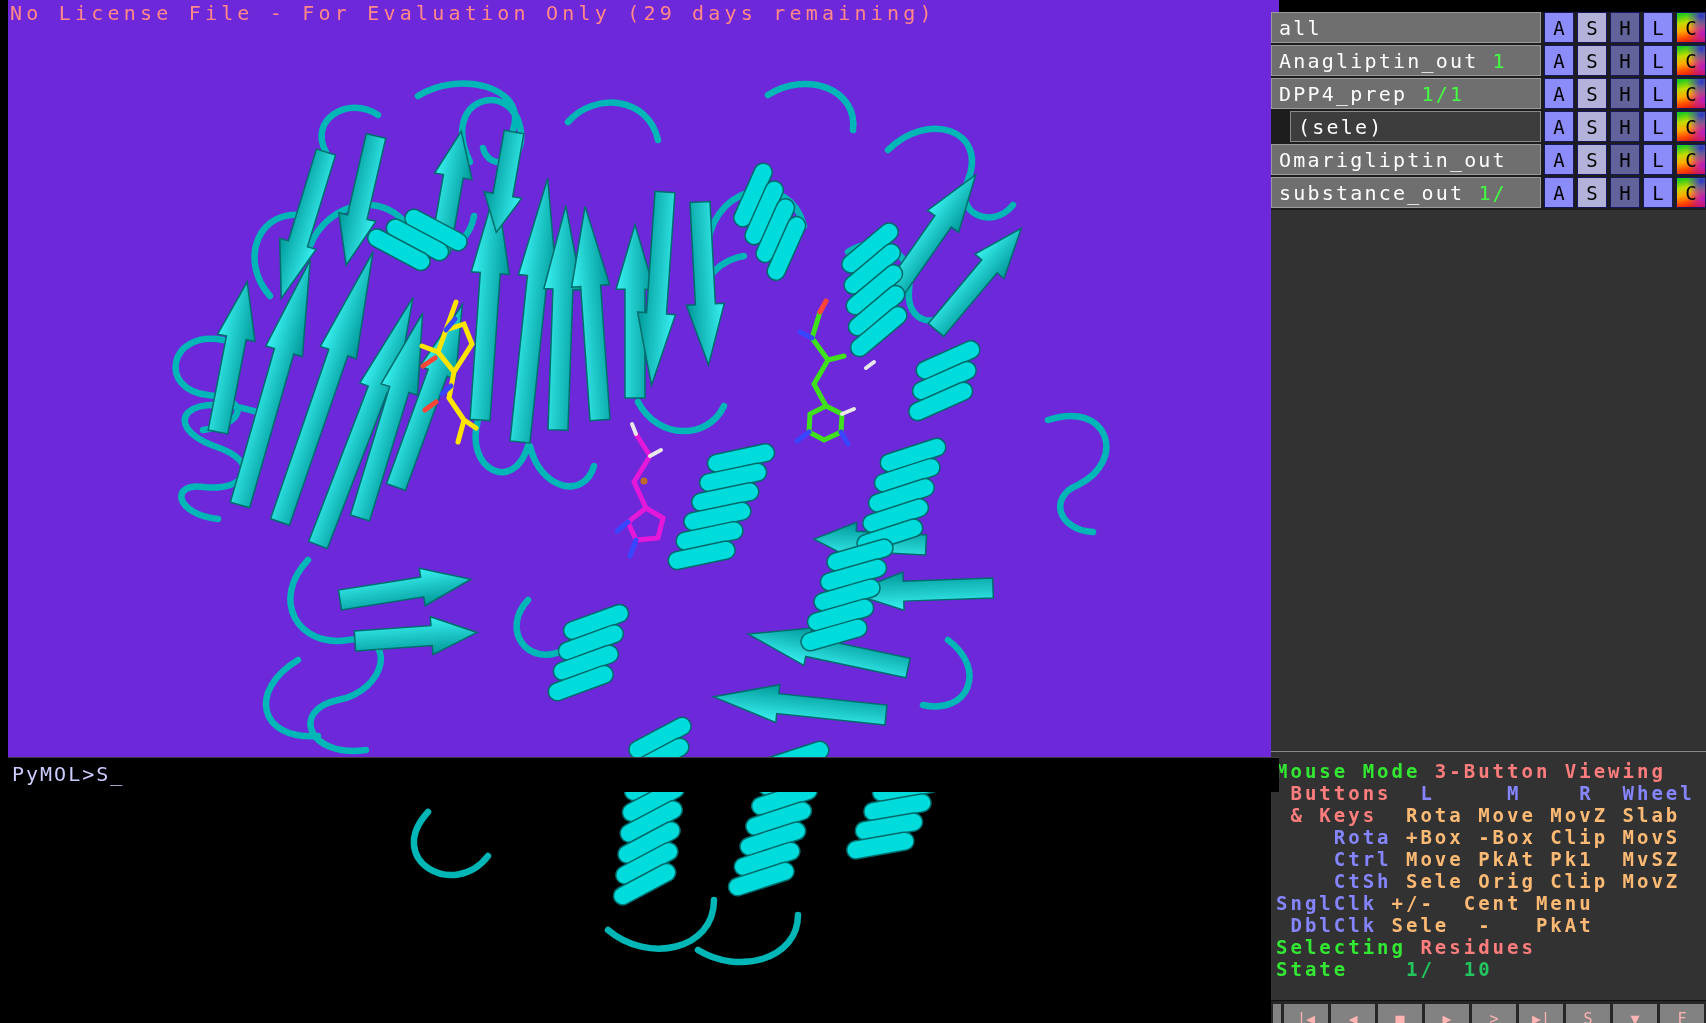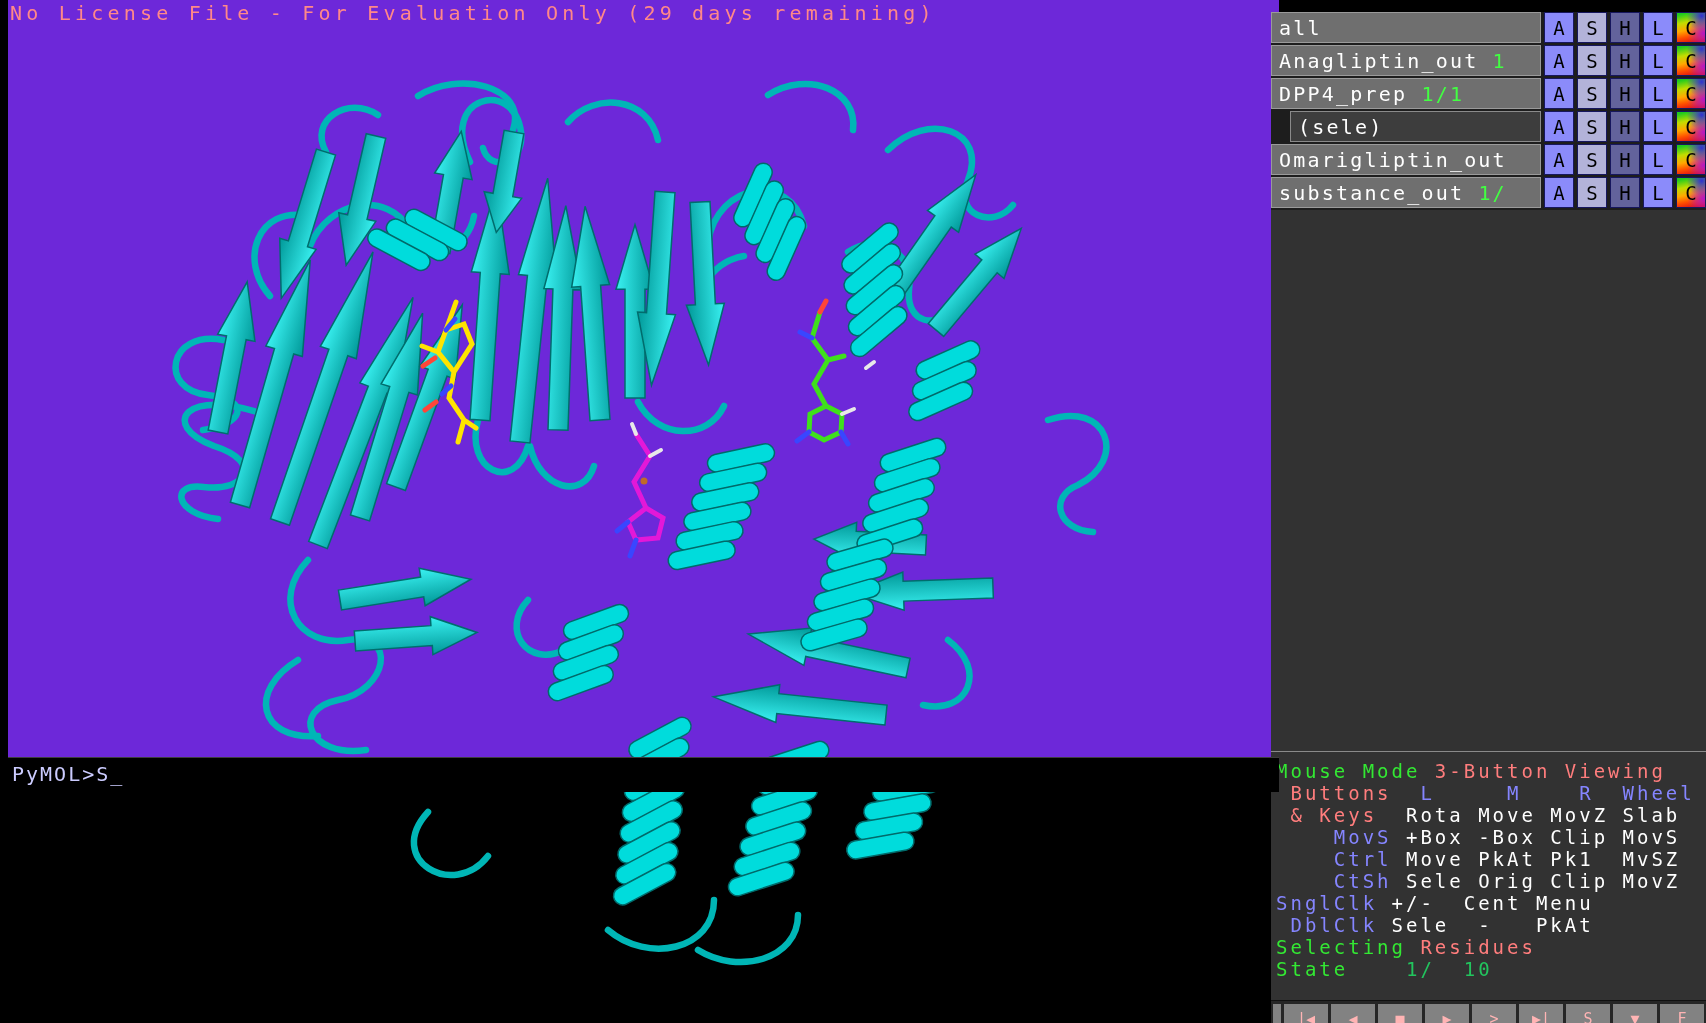--- a/index.html
+++ b/index.html
@@ -29,23 +29,23 @@
         color:#000;border:1px solid #17175e;box-sizing:border-box;cursor:default;}
   .ob-a{background:#8b8bfa}.ob-s{background:#b3b3d9}.ob-h{background:#63639c}.ob-l{background:#8b8bfa}
   .ob-c{background:
         radial-gradient(circle at 88% 10%, #2f2fd2 0%, rgba(47,47,210,0) 42%),
         radial-gradient(circle at 95% 70%, #b518c4 0%, rgba(181,24,196,0) 50%),
         linear-gradient(168deg, #1ecb1e 6%, #c2dc00 32%, #ffa800 55%, #ff4e00 75%, #de1212 94%);}
   .filler{flex:1;}
 
   #mouse-lines{height:249px;box-sizing:border-box;border-top:1px solid #8a8a8a;
                padding:8px 0 0 5px;}
-  .mline{height:22px;line-height:22px;font-size:19px;letter-spacing:3px;white-space:pre;}
+  .mline{height:22px;line-height:22px;font-size:19px;letter-spacing:3px;white-space:pre;font-weight:bold;}
   .c-green{color:#33e833}.c-salmon{color:#ff7d7d}.c-blue{color:#8585ff}
-  .c-gray{color:#ffffff}.c-white{color:#22c55e}
+  .c-gray{color:#fdba74}.c-white{color:#22c55e}
 
   .vcr{height:35px;display:flex;align-items:stretch;gap:3px;background:#262626;
        border-top:1px solid #101010;padding:3px 2px 2px 2px;box-sizing:border-box;}
   .vhandle{width:8px;background:#828282;}
   .vbtn{flex:1;background:#828282;display:flex;align-items:center;justify-content:center;
         color:#ffb4b4;font-size:15px;cursor:default;white-space:nowrap;}
 </style>
 </head>
 <body>
 
@@ -269,21 +269,21 @@
           <div class="obtn ob-h">H</div>
           <div class="obtn ob-l">L</div>
           <div class="obtn ob-c">C</div>
         </div>
       </div>
     <div class="filler"></div>
     <div id="mouse-lines">
         <div class="mline"><span class="c-green">Mouse Mode</span><span class="c-salmon"> 3-Button Viewing</span></div>
         <div class="mline"><span class="c-salmon"> Buttons </span><span class="c-blue"> L     M    R  Wheel</span></div>
         <div class="mline"><span class="c-salmon"> &amp; Keys </span><span class="c-gray"> Rota Move MovZ Slab</span></div>
-        <div class="mline"><span class="c-blue">    MovS</span><span class="c-gray"> +Box -Box Clip MovS</span></div>
+        <div class="mline"><span class="c-blue">    Rota</span><span class="c-gray"> +Box -Box Clip MovS</span></div>
         <div class="mline"><span class="c-blue">    Ctrl</span><span class="c-gray"> Move PkAt Pk1  MvSZ</span></div>
         <div class="mline"><span class="c-blue">    CtSh</span><span class="c-gray"> Sele Orig Clip MovZ</span></div>
         <div class="mline"><span class="c-blue">SnglClk</span><span class="c-gray"> +/-  Cent Menu</span></div>
         <div class="mline"><span class="c-blue"> DblClk</span><span class="c-gray"> Sele  -   PkAt</span></div>
         <div class="mline"><span class="c-green">Selecting</span><span class="c-salmon"> Residues</span></div>
         <div class="mline"><span class="c-green">State</span><span class="c-white">    1/  10</span></div>
       </div>
     <div class="vcr">
       <div class="vhandle"></div>
     <div class="vbtn">

